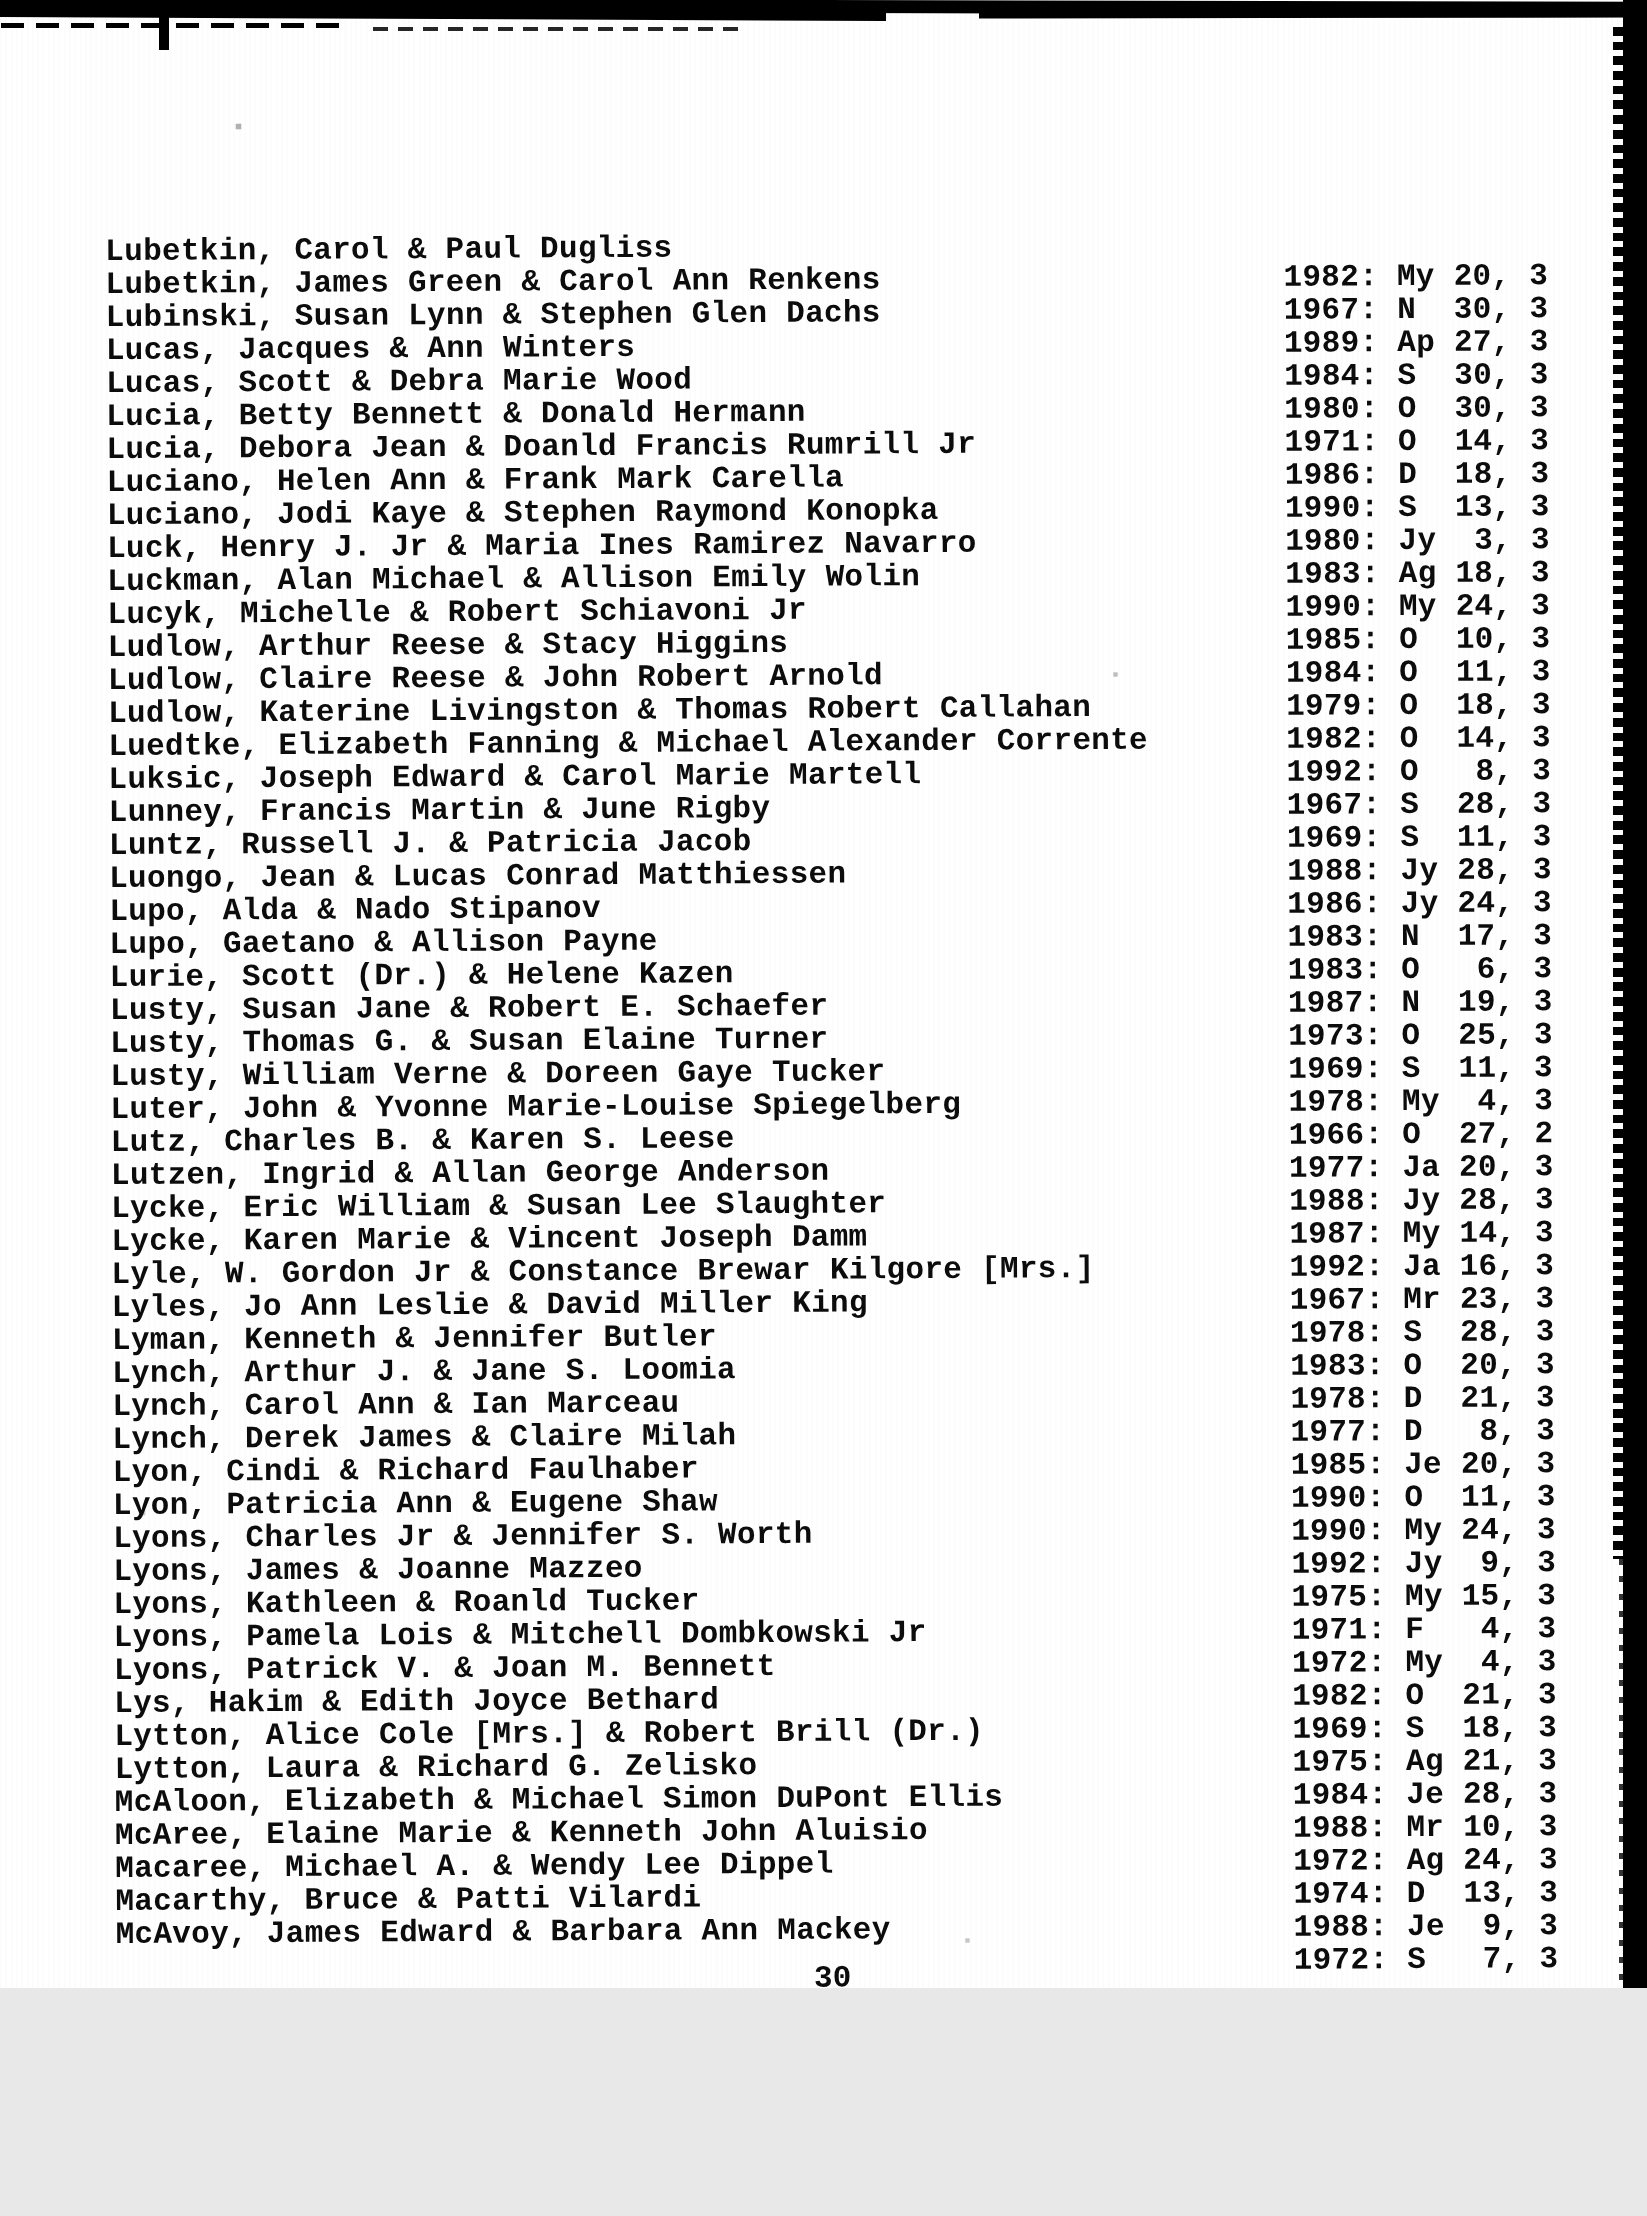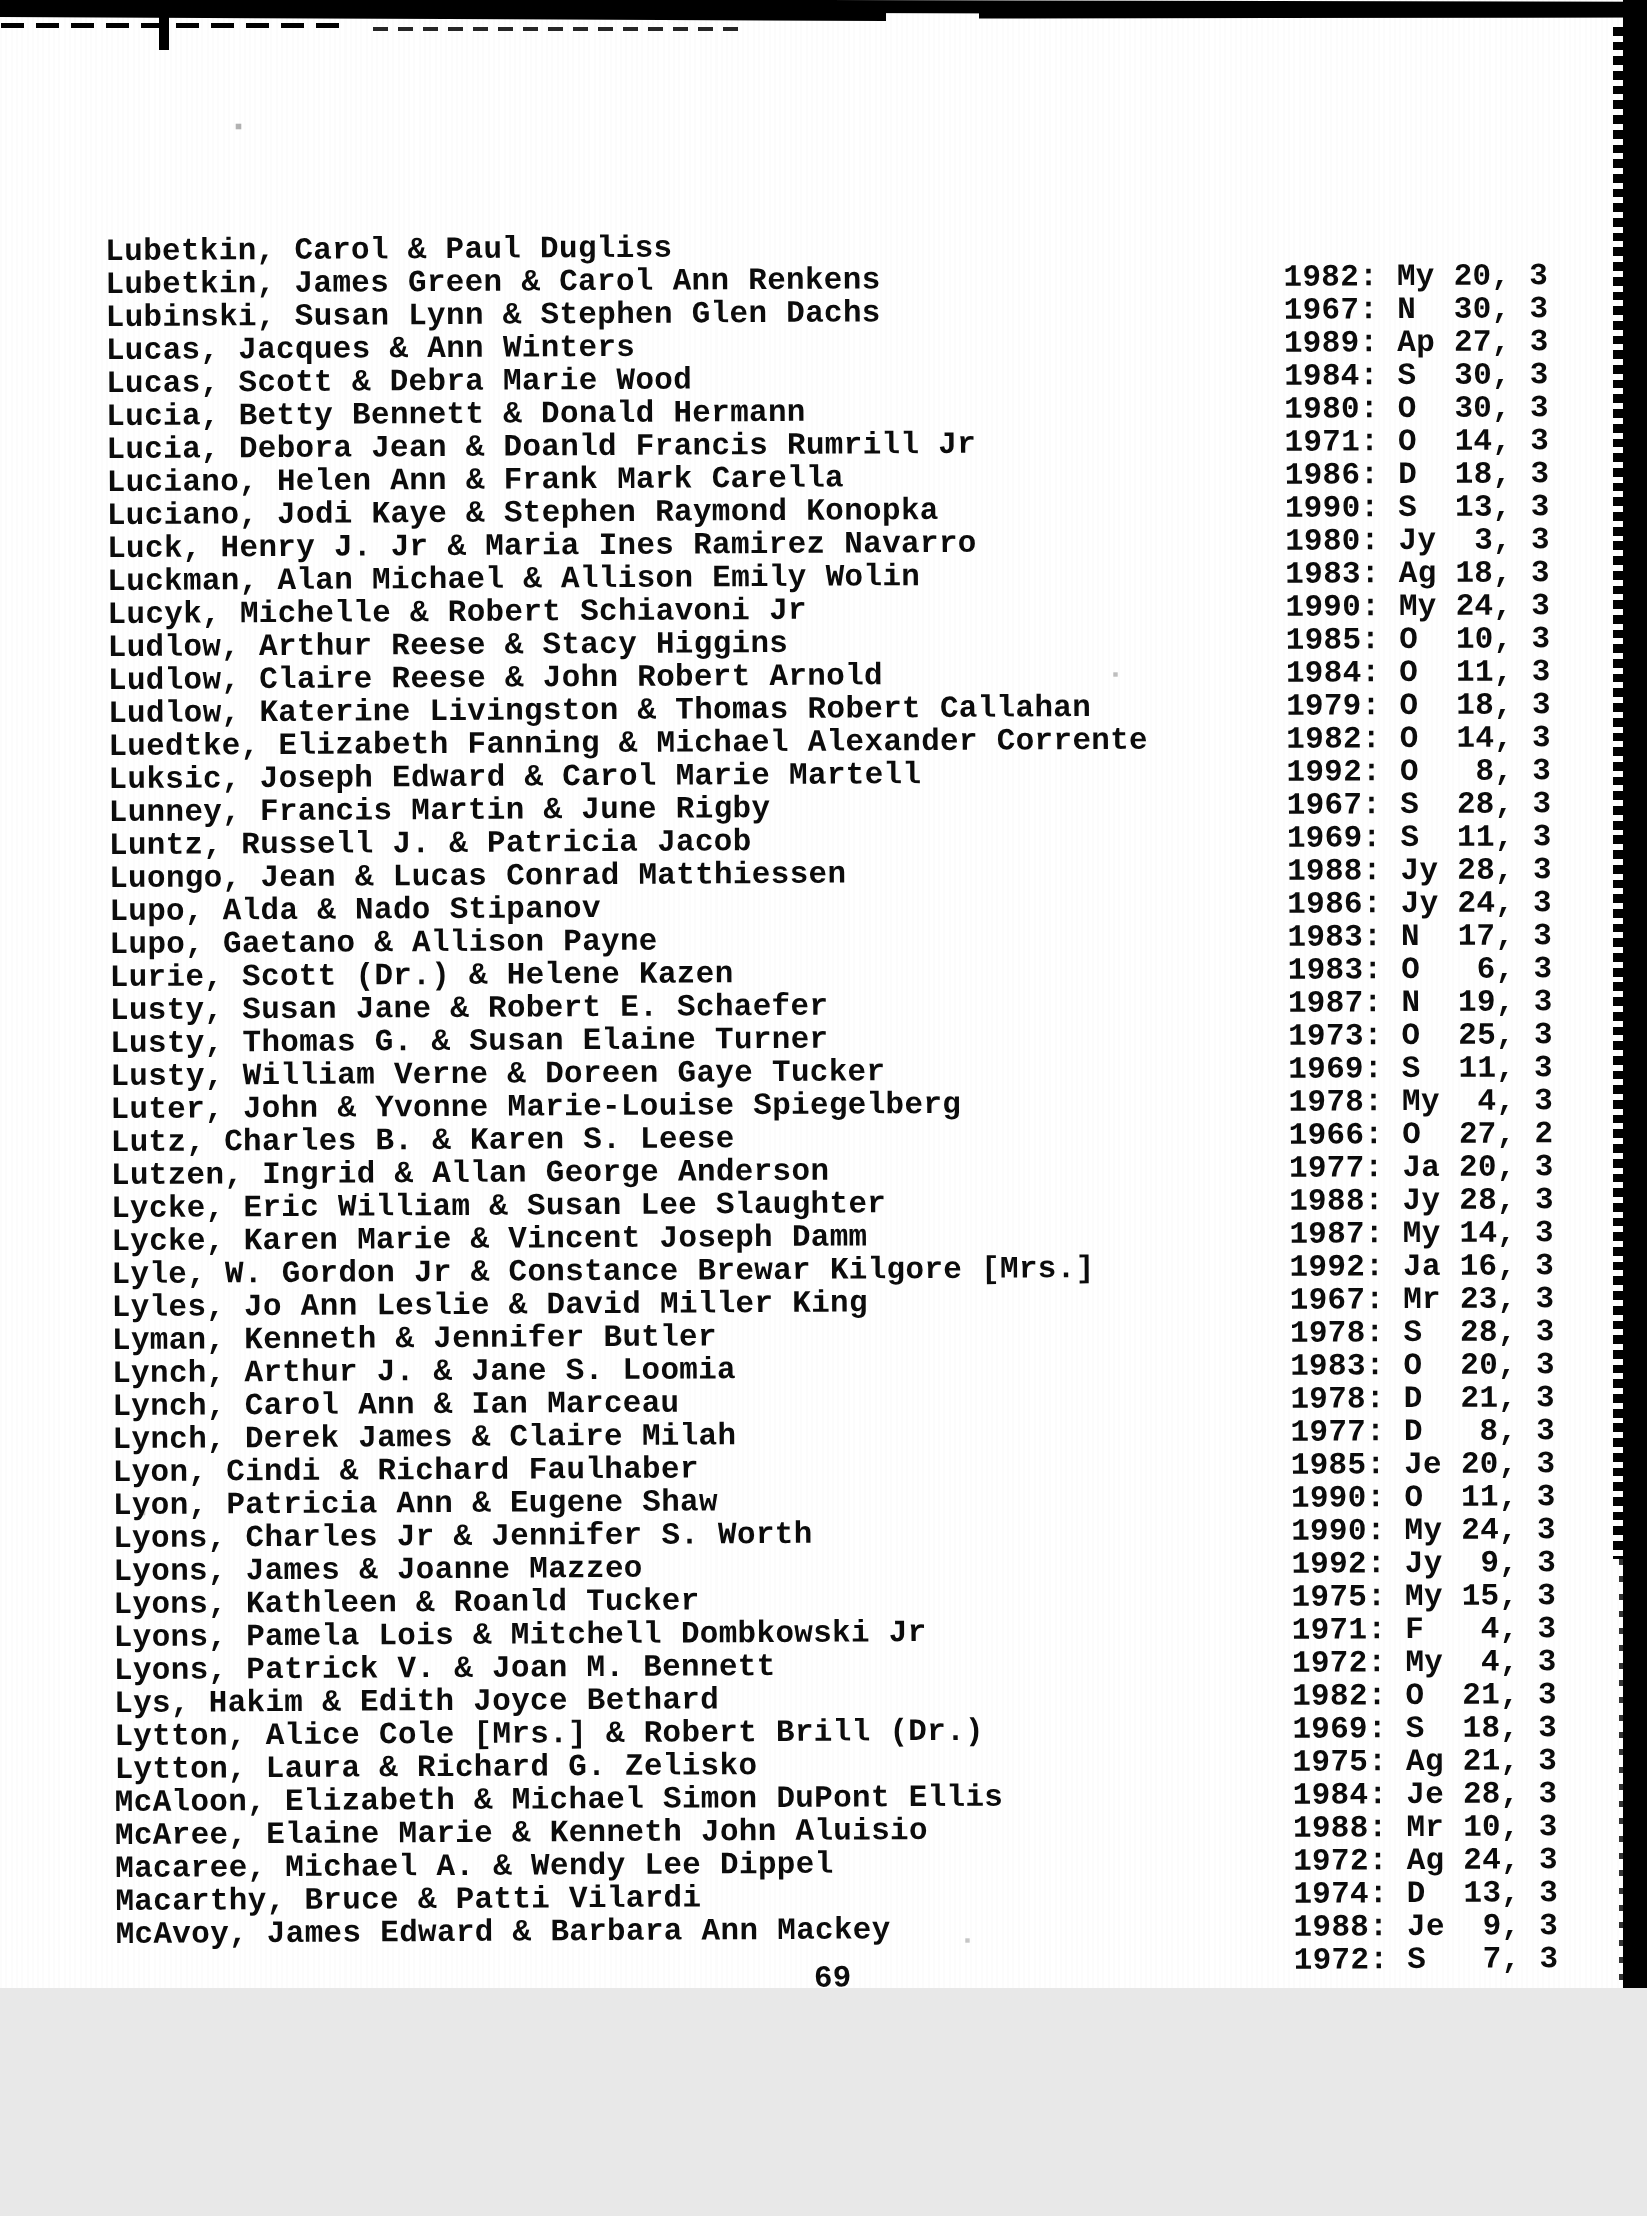--- a/index.html
+++ b/index.html
@@ -378,17 +378,17 @@
     <div class="line">
       <span class="name">Macarthy, Bruce &amp; Patti Vilardi</span>
       <span class="date">1988: Je  9, 3</span>
     </div>
 
     <div class="line">
       <span class="name">McAvoy, James Edward &amp; Barbara Ann Mackey</span>
       <span class="date">1972: S   7, 3</span>
     </div>
   </div>
-    <div class="page-num">69</div>
+    <div class="page-num">30</div>
   </div>
 
 </div>
 
 
 </body></html>

